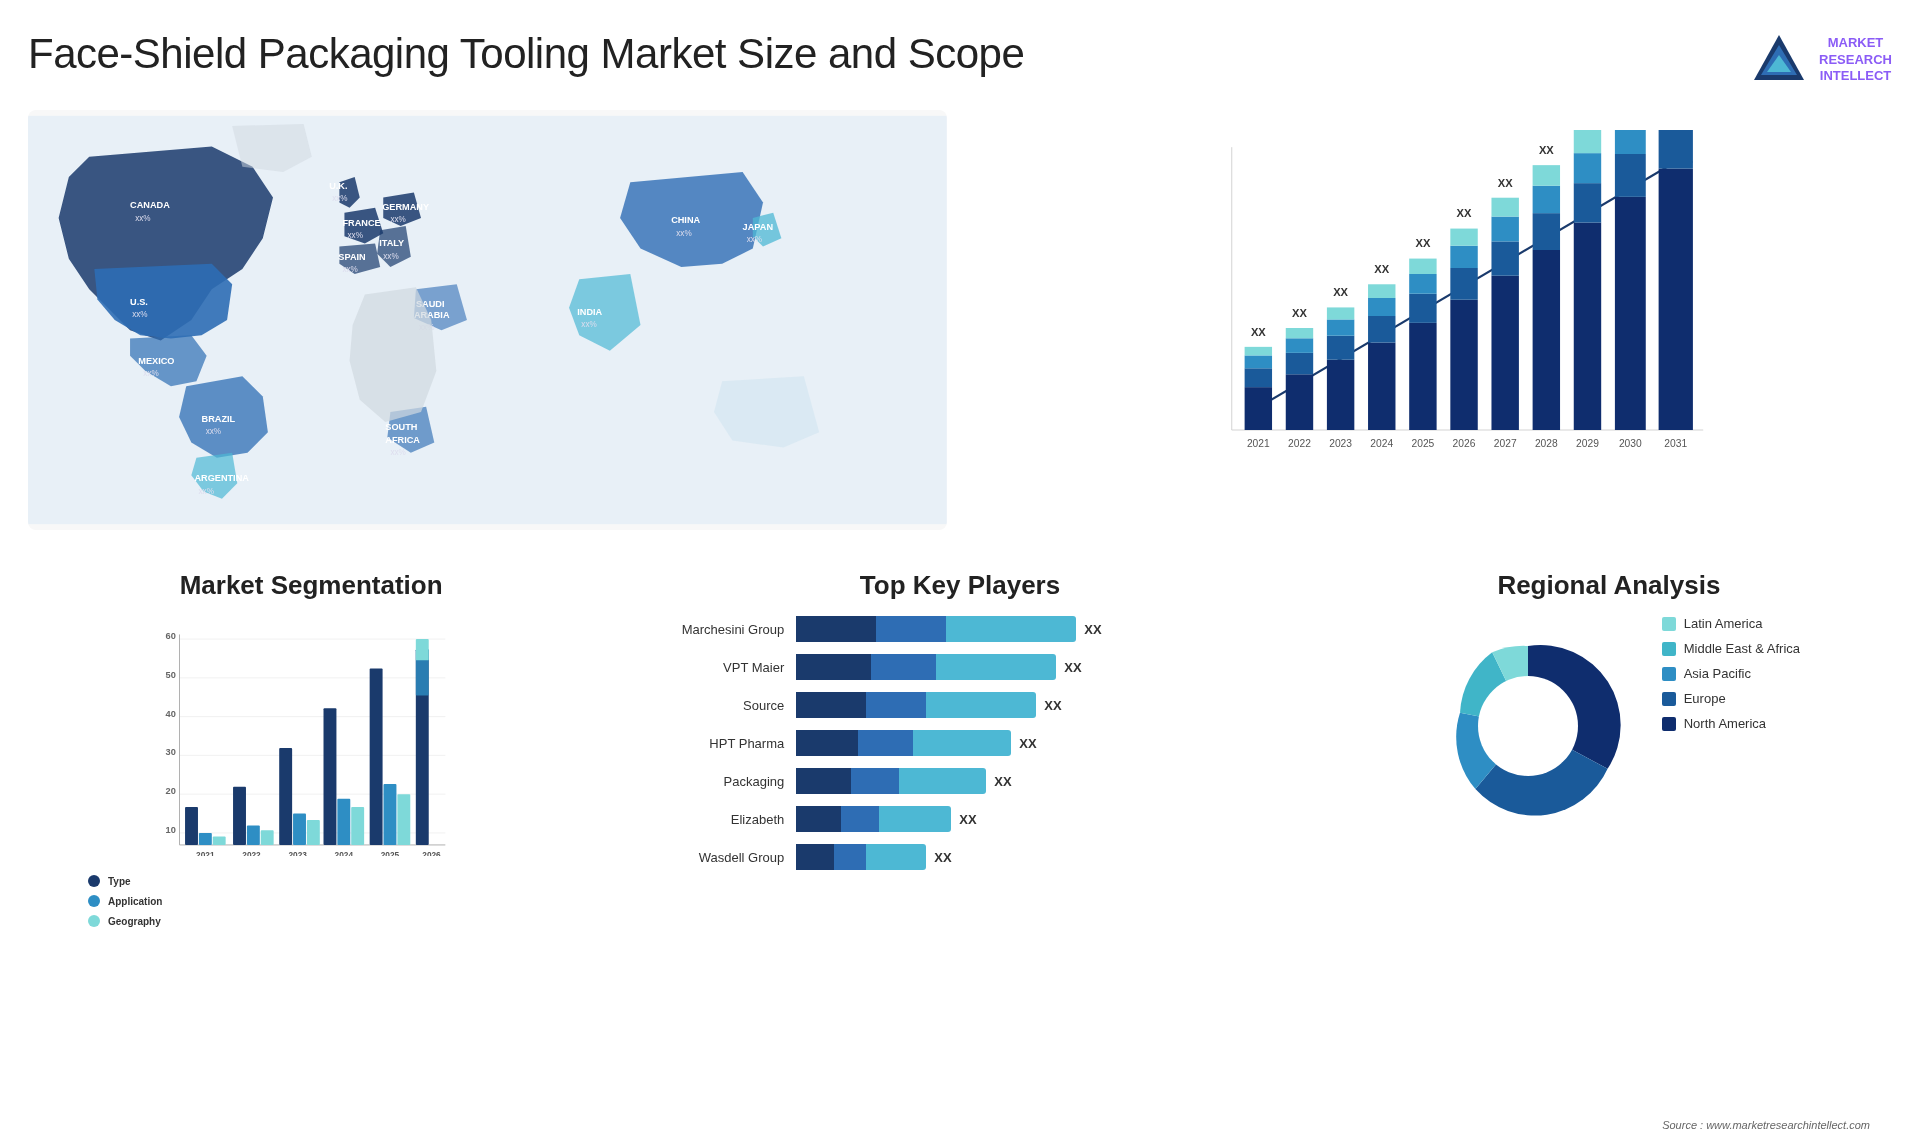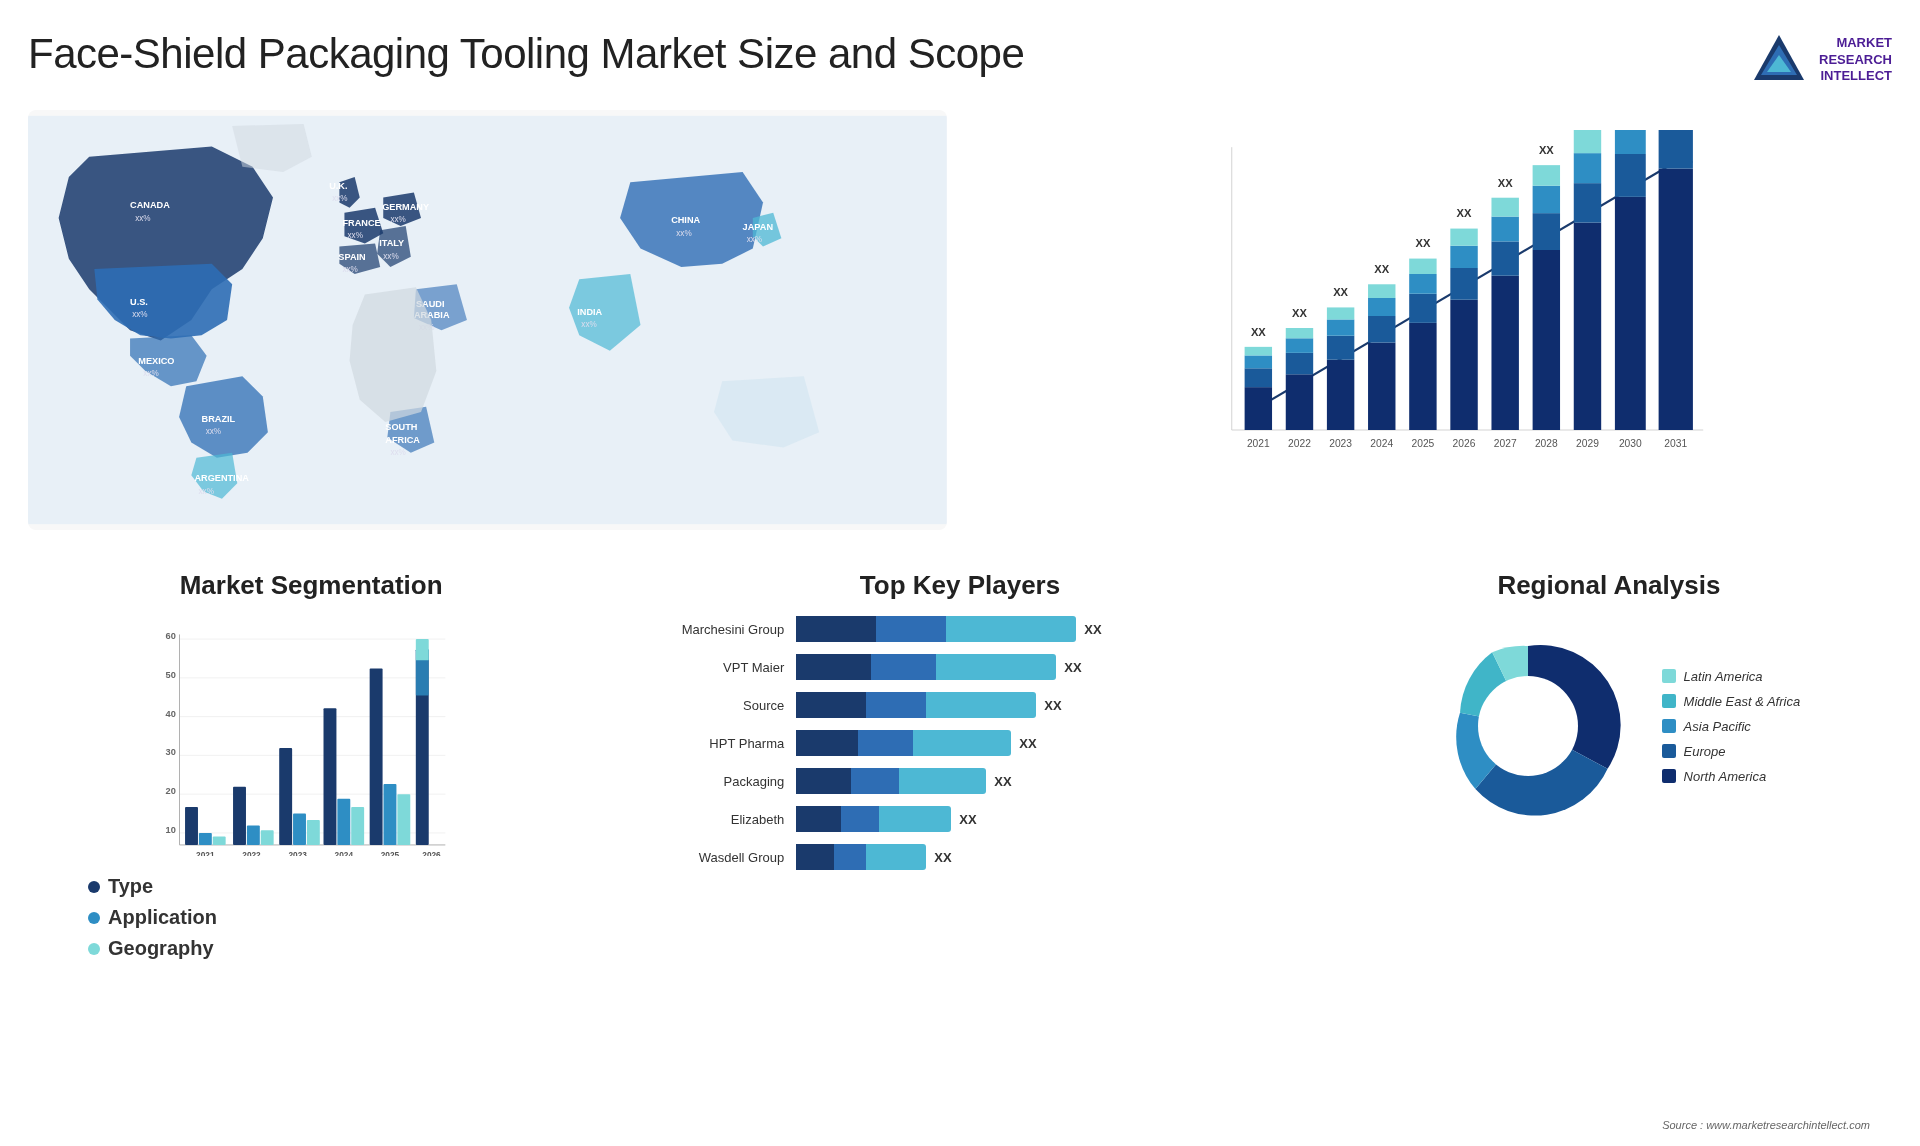--- a/index.html
+++ b/index.html
@@ -41,23 +41,23 @@
     }
 
     .logo-icon {
       width: 60px;
       height: 60px;
     }
 
     .logo-text {
       font-size: 13px;
       font-weight: 700;
-      color: #4c1d95;
+      color: #8b5cf6;
       line-height: 1.3;
-      text-align: right;
+      text-align: center;
     }
 
     
     .top-section {
       display: flex;
       gap: 40px;
       height: 420px;
       margin-bottom: 30px;
     }
 
@@ -112,21 +112,21 @@
       flex-direction: column;
       gap: 8px;
       margin-top: 15px;
       margin-left: 30px;
     }
 
     .legend-item {
       display: flex;
       align-items: center;
       gap: 8px;
-      font-size: 20px;
+      font-size: 10px;
       color: #333;
     }
 
     .legend-dot {
       width: 12px;
       height: 12px;
       border-radius: 50%;
       flex-shrink: 0;
     }
 
@@ -166,25 +166,24 @@
 
     .player-value {
       font-size: 13px;
       color: #333;
       font-weight: 600;
     }
 
     
     .donut-container {
       display: flex;
-      align-items: center;
+      align-items: flex-start;
       gap: 24px;
       margin-top: 10px;
       justify-content: center;
-      font-style: italic;
     }
 
     .donut-legend {
       display: flex;
       flex-direction: column;
       gap: 10px;
     }
 
     .donut-legend-item {
       display: flex;

